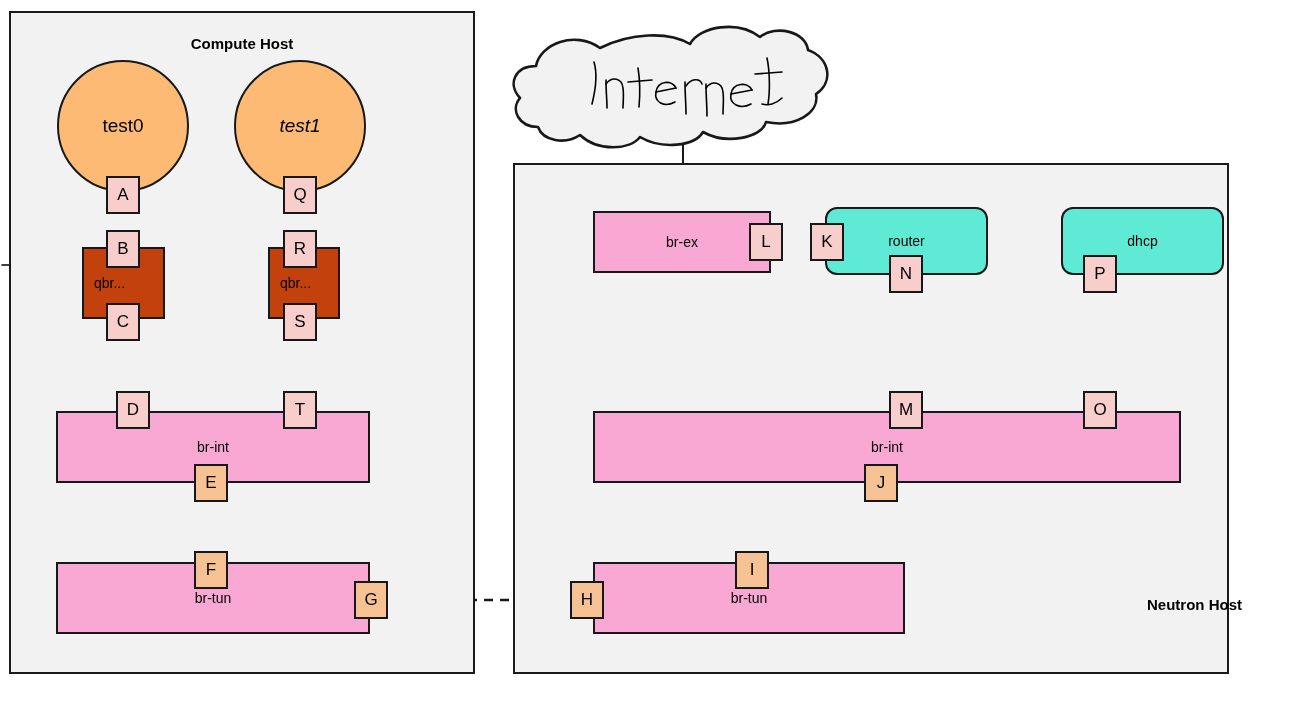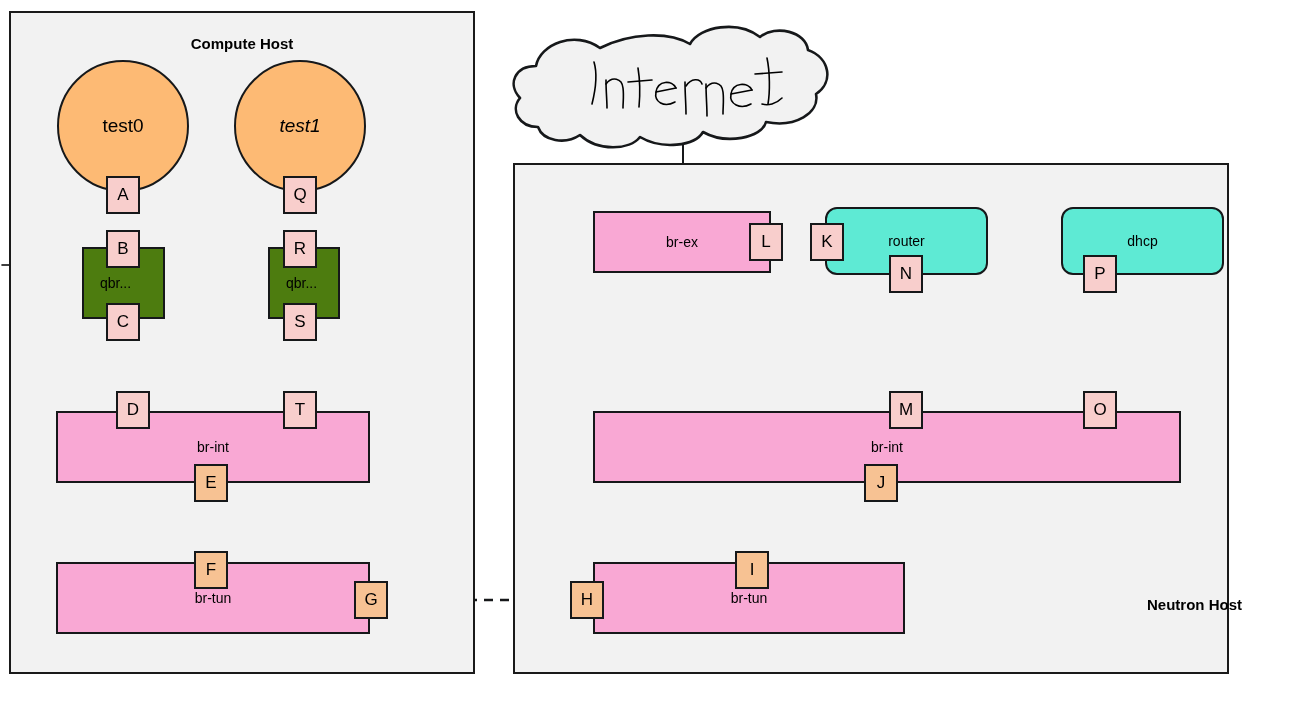--- a/index.html
+++ b/index.html
@@ -52,28 +52,28 @@
     border: 2px solid #16181a;
     box-sizing: border-box;
     display: flex;
     align-items: center;
     justify-content: center;
     font-size: 14px;
     color: #000;
   }
   .qbr {
     position: absolute;
-    background: #4d7c0f;
+    background: #c2410c;
     border: 2px solid #16181a;
     box-sizing: border-box;
     font-size: 14px;
     color: #000;
     display: flex;
     align-items: center;
-    padding-left: 16px;
+    padding-left: 10px;
   }
   .ns-box {
     position: absolute;
     background: #5eead4;
     border: 2px solid #16181a;
     border-radius: 12px;
     box-sizing: border-box;
     display: flex;
     align-items: center;
     justify-content: center;

